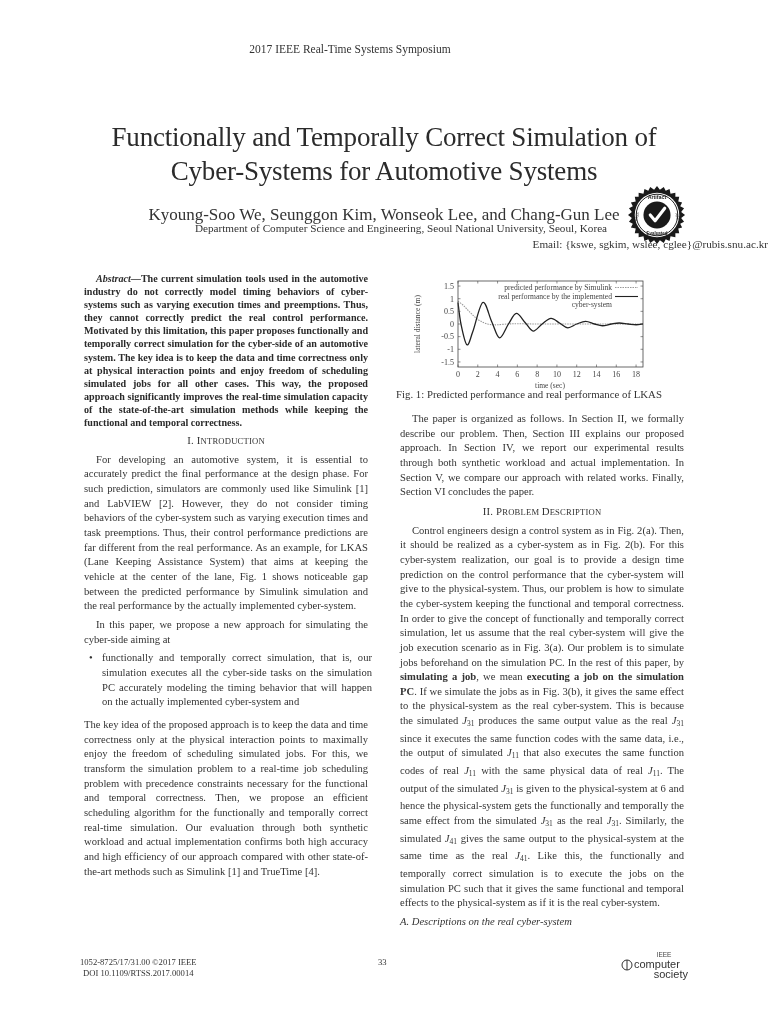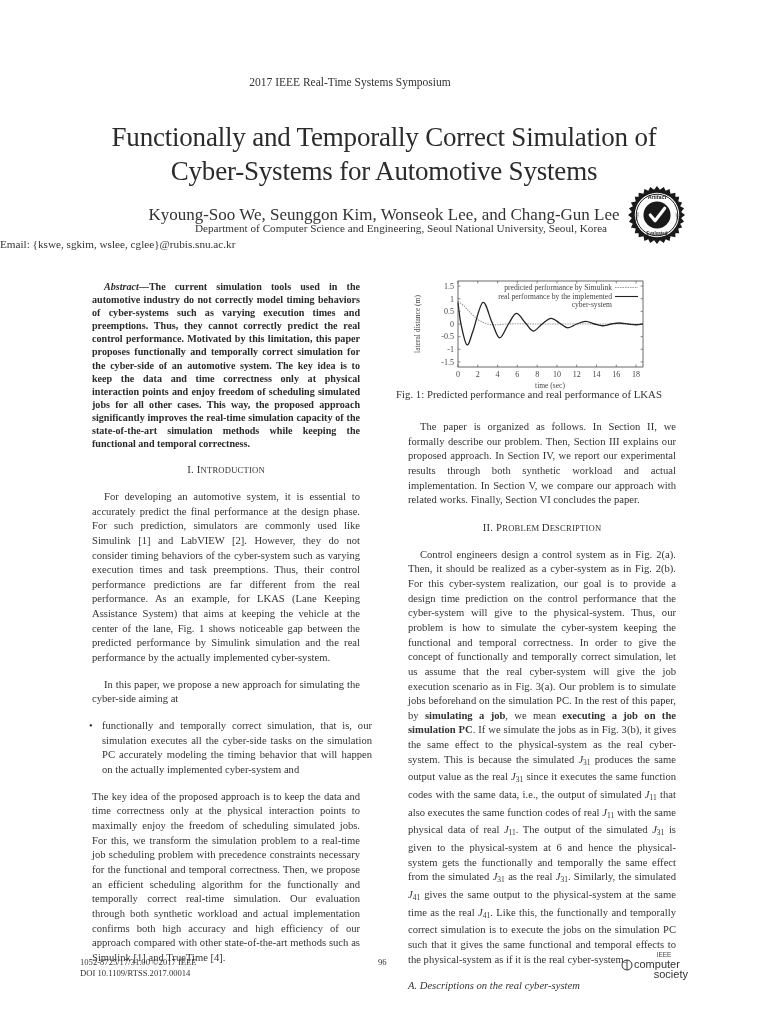--- a/index.html
+++ b/index.html
@@ -1,46 +1,46 @@
 <!DOCTYPE html>
 <html><head>
 <meta charset="utf-8">
 <style>
   html, body { margin:0; padding:0; }
   body {
     width:768px; height:1024px; background:#ffffff; position:relative; overflow:hidden;
     font-family:"Liberation Serif", "DejaVu Serif", serif; color:#2a2a2a;
   }
   .abs { position:absolute; }
-  .conf { top:43px; left:0; width:700px; text-align:center; font-size:11.5px; color:#333;margin-top:33px; }
+  .conf { top:43px; left:0; width:700px; text-align:center; font-size:11.5px; color:#333; }
   .title { top:112px; left:0; width:768px; text-align:center; font-size:27px; line-height:34px; color:#2b2b2b; letter-spacing:-0.2px;margin-top:8px; }
   .authors { top:205px; left:0; width:768px; text-align:center; font-size:17px; color:#333; }
   .affil { top:222px; left:17px; width:768px; text-align:center; font-size:11.2px; color:#333; }
-  .email { top:238px; left:0; width:768px; text-align:left; font-size:11.2px; color:#333; }
+  .email { top:238px; left:0; width:768px; text-align:right; font-size:11.2px; color:#333; }
   .badge { left:628px; top:186px; width:58px; height:58px; }
 
   .col { font-size:10.6px; line-height:14.65px; text-align:justify; color:#333; }
-  .col p { margin:12px; text-indent:12px; }
+  .col p { margin:4px; text-indent:12px; }
   .col p.noind { text-indent:0; }
   .left { left:80px; top:268px; width:292px; }
   .right { left:396px; top:408px; width:292px; }
   .abstract { font-weight:bold; font-size:10.1px; line-height:13.1px; color:#2b2b2b; }
   .abstract .ab-label { font-style:italic; }
   .sechead { text-align:center; font-size:10.8px; margin:9px 0 3px 0; text-indent:0 !important; letter-spacing:0.2px; }
   .sc { font-size:8.6px; }
   ul.bul { margin:2px 0 8px 0; padding:0 0 0 22px; list-style:none; }
   ul.bul li { position:relative; }
   ul.bul li::before { content:"\2022"; position:absolute; left:-13px; }
   .sub { font-size:7.5px; vertical-align:-2px; }
   .subsec { font-style:italic; margin-top:4px; text-indent:0 !important; }
 
   .chart { left:412px; top:276px; width:248px; height:120px; }
   .caption { left:396px; top:388px; width:296px; font-size:10.8px; color:#333; }
 
-  .foot1 { left:80px; top:957px; font-size:8.6px; line-height:11px; color:#333; }
+  .foot1 { left:80px; top:957px; font-size:8.6px; line-height:11px; color:#333;text-align:center; }
   .pagenum { left:378px; top:957px; font-size:8.6px; color:#333; }
   .ieee-cs { left:620px; top:949px; width:70px; height:36px; }
 </style>
 </head>
 <body>
 
 <div class="abs conf">2017 IEEE Real-Time Systems Symposium</div>
 
 <div class="abs title">
   <div>Functionally and Temporally Correct Simulation of</div>
@@ -157,21 +157,21 @@
 
   <p><span>Control engineers design a control system as in Fig. 2(a). Then, it should be realized as a cyber-system as in Fig. 2(b). For this cyber-system realization, our goal is to provide a design time prediction on the control performance that the cyber-system will give to the physical-system. Thus, our problem is how to simulate the cyber-system keeping the functional and temporal correctness. In order to give the concept of functionally and temporally correct simulation, let us assume that the real cyber-system will give the job execution scenario as in Fig. 3(a). Our problem is to simulate jobs beforehand on the simulation PC. In the rest of this paper, by </span><b>simulating a job</b><span>, we mean </span><b>executing a job on the simulation PC</b><span>. If we simulate the jobs as in Fig. 3(b), it gives the same effect to the physical-system as the real cyber-system. This is because the simulated </span><i>J</i><span class="sub">31</span><span> produces the same output value as the real </span><i>J</i><span class="sub">31</span><span> since it executes the same function codes with the same data, i.e., the output of simulated </span><i>J</i><span class="sub">11</span><span> that also executes the same function codes of real </span><i>J</i><span class="sub">11</span><span> with the same physical data of real </span><i>J</i><span class="sub">11</span><span>. The output of the simulated </span><i>J</i><span class="sub">31</span><span> is given to the physical-system at 6 and hence the physical-system gets the functionally and temporally the same effect from the simulated </span><i>J</i><span class="sub">31</span><span> as the real </span><i>J</i><span class="sub">31</span><span>. Similarly, the simulated </span><i>J</i><span class="sub">41</span><span> gives the same output to the physical-system at the same time as the real </span><i>J</i><span class="sub">41</span><span>. Like this, the functionally and temporally correct simulation is to execute the jobs on the simulation PC such that it gives the same functional and temporal effects to the physical-system as if it is the real cyber-system.</span></p>
 
   <p class="subsec">A. Descriptions on the real cyber-system</p>
 </div>
 
 <div class="abs foot1">
   <div>1052-8725/17/31.00 ©2017 IEEE</div>
   <div>DOI 10.1109/RTSS.2017.00014</div>
 </div>
-<div class="abs pagenum">96</div>
+<div class="abs pagenum">33</div>
 
 <svg class="abs ieee-cs" viewBox="0 0 70 36">
   <text x="44" y="8" font-size="6.5" fill="#444" font-family="Liberation Sans, sans-serif" text-anchor="middle">IEEE</text>
   <circle cx="7" cy="16" r="5" fill="none" stroke="#333" stroke-width="1"></circle>
   <line x1="7" y1="11" x2="7" y2="21" stroke="#333" stroke-width="1"></line>
   <text x="14" y="19" font-size="11" fill="#333" font-family="Liberation Sans, sans-serif">computer</text>
   <text x="68" y="29" font-size="11" fill="#333" font-family="Liberation Sans, sans-serif" text-anchor="end">society</text>
 </svg>
 
 </body></html>

